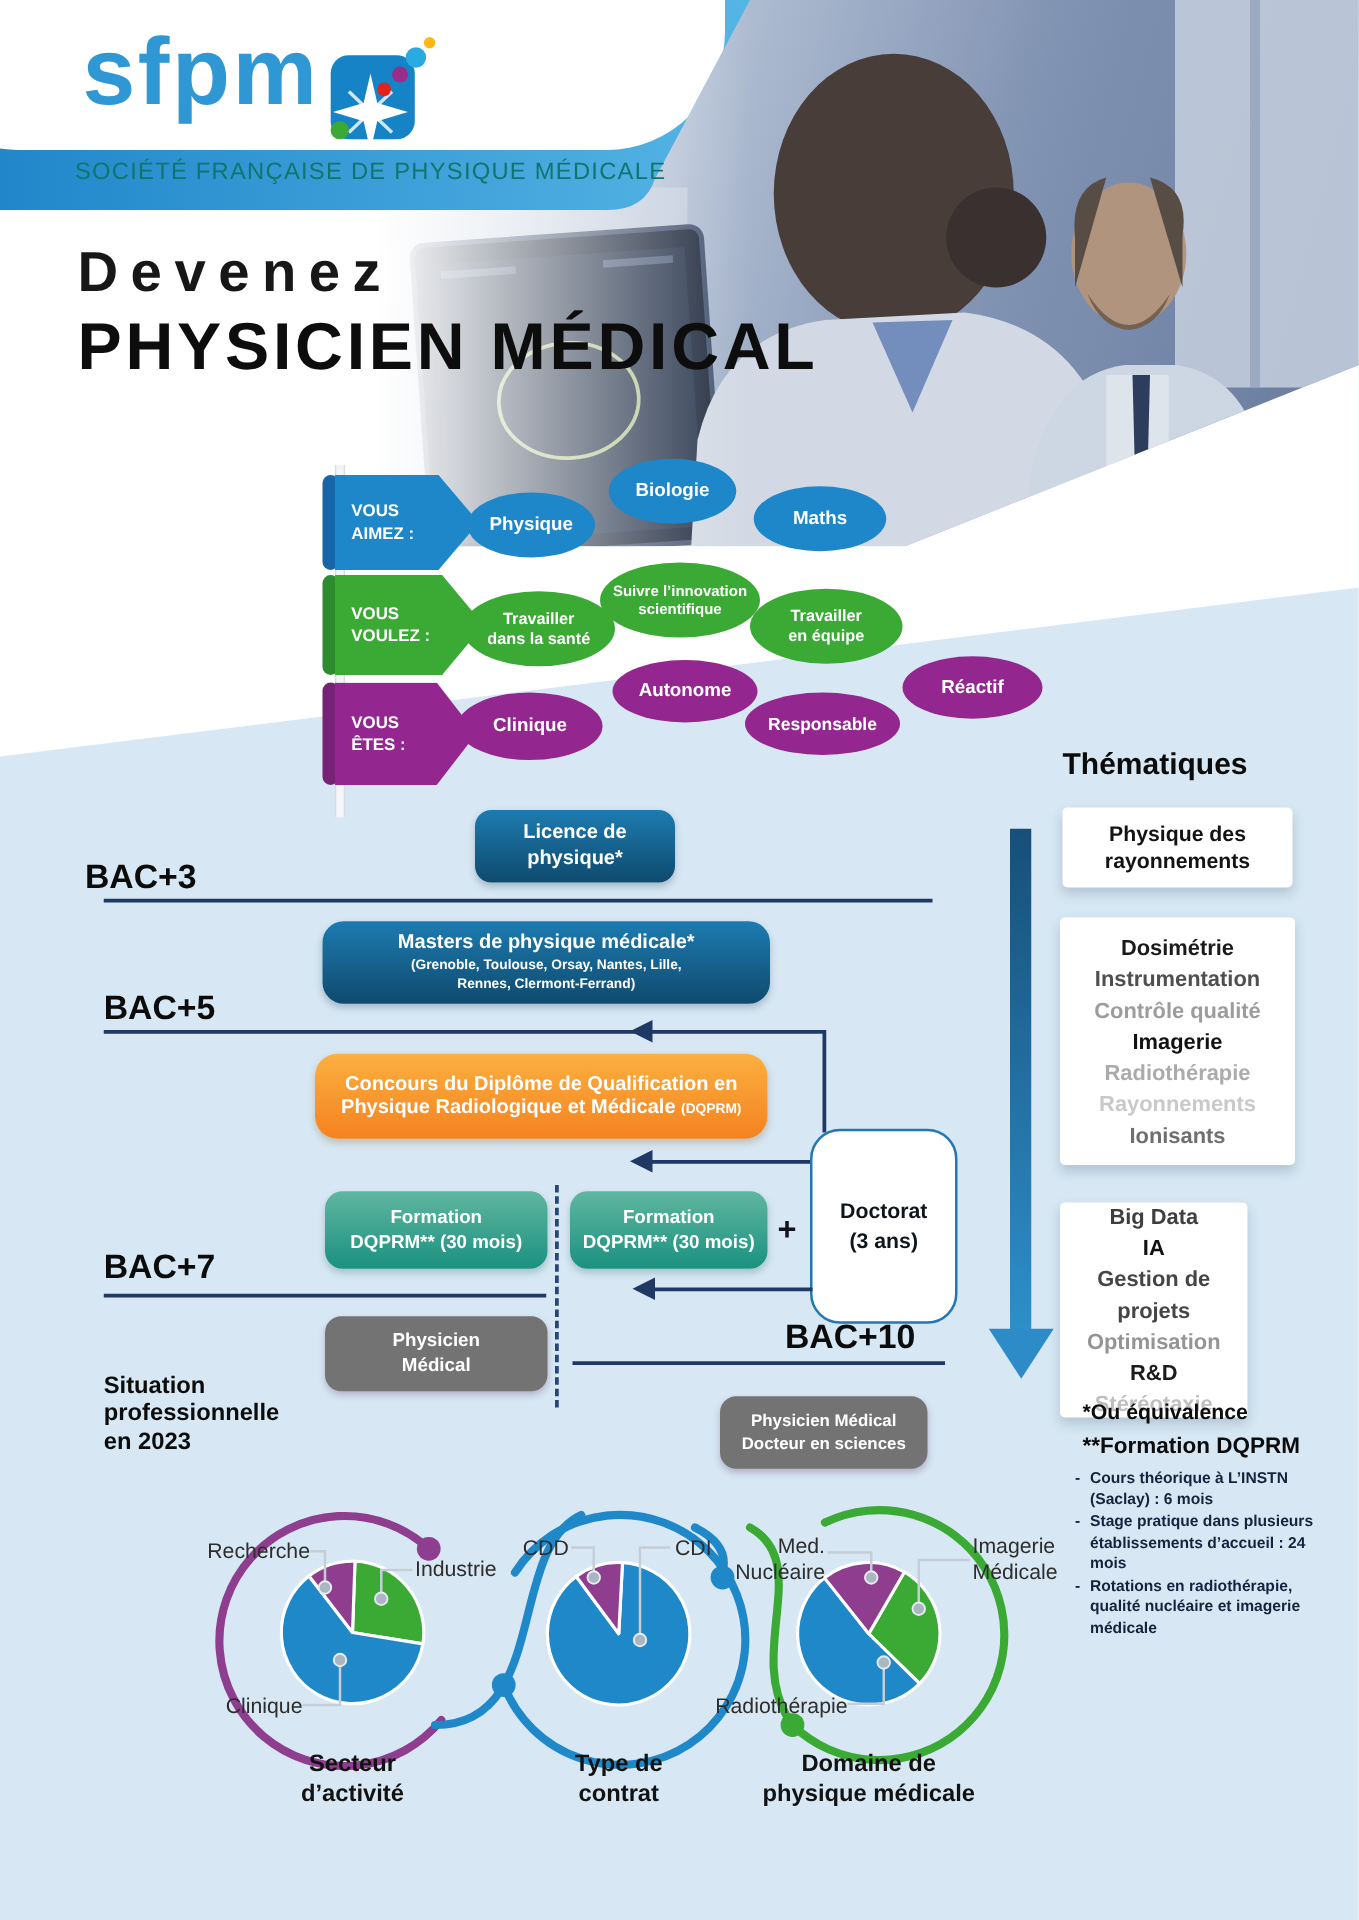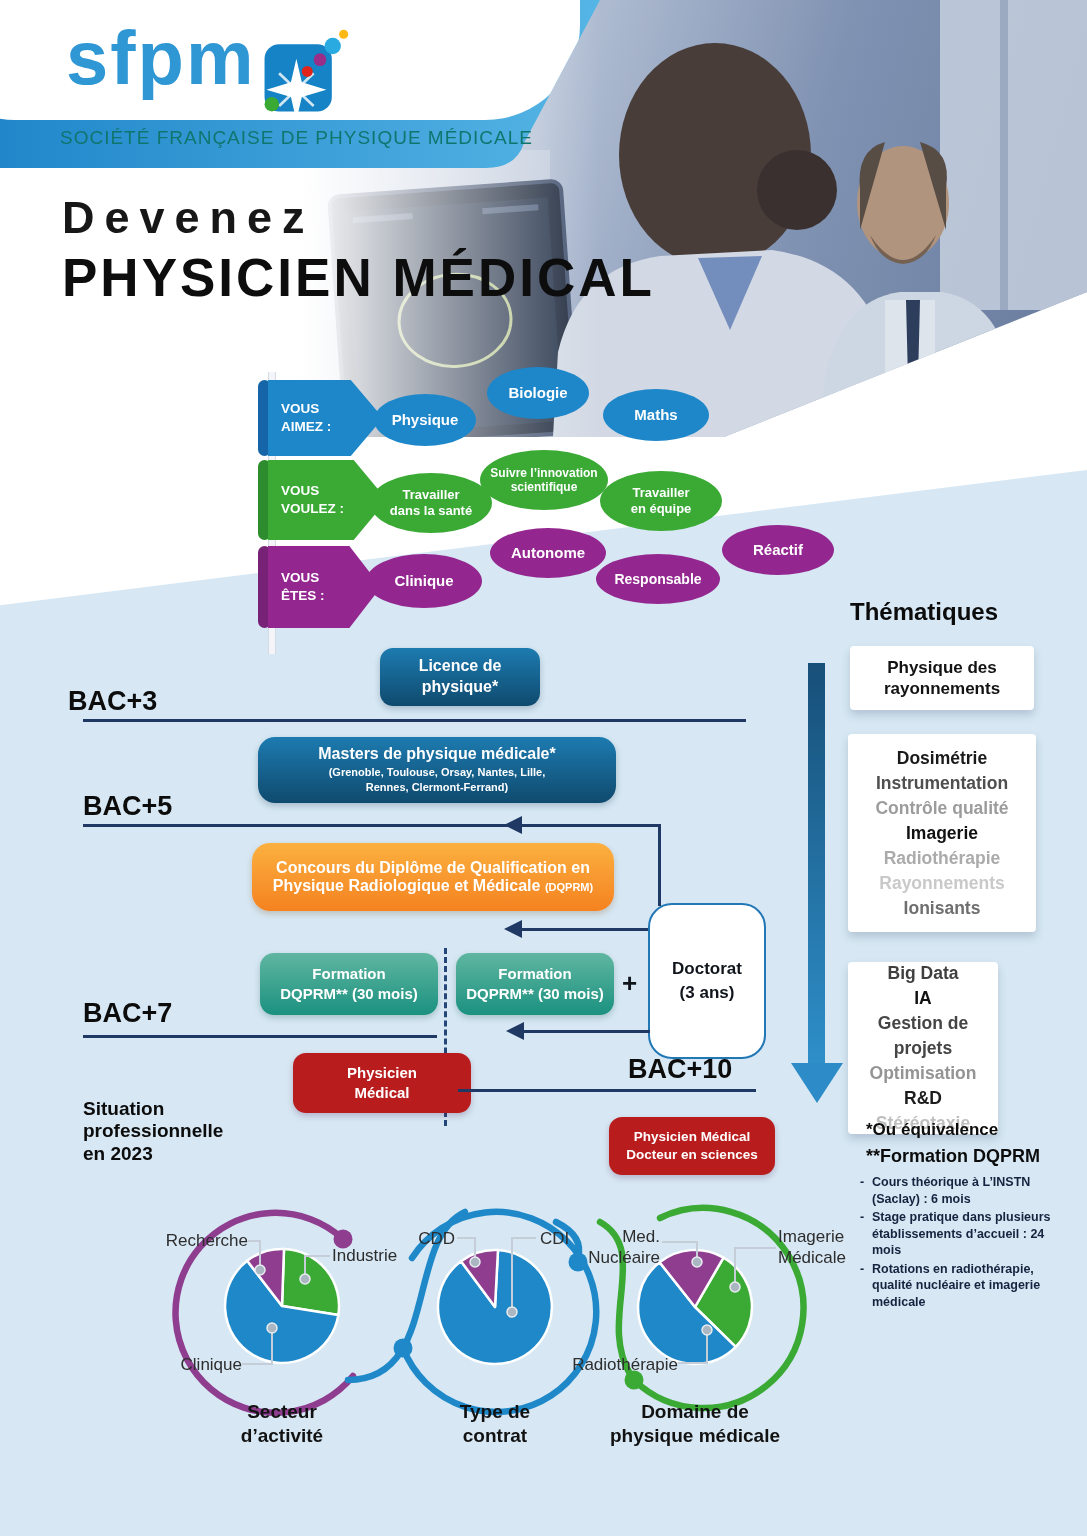--- a/index.html
+++ b/index.html
@@ -37,23 +37,23 @@
   
   .navybox{background:linear-gradient(180deg,#1d7bb0 0%,#0f4a6e 100%);border-radius:13px;color:#fff;
      display:flex;flex-direction:column;align-items:center;justify-content:center;text-align:center;
      box-shadow:0 3px 6px rgba(20,50,80,.25);}
   .orangebox{background:linear-gradient(180deg,#fbb040 0%,#f58220 100%);border-radius:18px;color:#fff;
      display:flex;flex-direction:column;align-items:center;justify-content:center;text-align:center;
      box-shadow:0 3px 6px rgba(120,70,10,.25);}
   .tealbox{background:linear-gradient(180deg,#5fb6a0 0%,#1b9180 100%);border-radius:14px;color:#fff;
      font-weight:700;font-size:15px;display:flex;align-items:center;justify-content:center;text-align:center;line-height:1.35;
      box-shadow:0 3px 6px rgba(20,80,70,.25);}
-  .purplebox{background:#b91c1c;border-radius:13px;color:#fff;font-weight:700;
+  .purplebox{background:#737373;border-radius:13px;color:#fff;font-weight:700;
      display:flex;align-items:center;justify-content:center;text-align:center;line-height:1.35;
-     box-shadow:0 3px 6px rgba(80,20,80,.25);margin-left:33px;}
+     box-shadow:0 3px 6px rgba(80,20,80,.25);}
   .baclabel{font-size:27px;font-weight:800;color:#0c0c0c;}
   .hline{background:#1f3864;height:3px;}
   .vline{background:#1f3864;width:3px;}
   .ah-left{width:0;height:0;border-top:9px solid transparent;border-bottom:9px solid transparent;border-right:18px solid #1f3864;}
   #doctorat{background:#fff;border:2px solid #2277b5;border-radius:24px;color:#10151c;font-weight:800;font-size:17px;
      display:flex;align-items:center;justify-content:center;text-align:center;line-height:1.4;}
   #dash{border-left:3px dashed #24477a;}
   #plus{font-size:26px;font-weight:800;color:#10151c;}
   #situation{font-size:19px;font-weight:800;color:#0c0c0c;line-height:1.18;}
 

